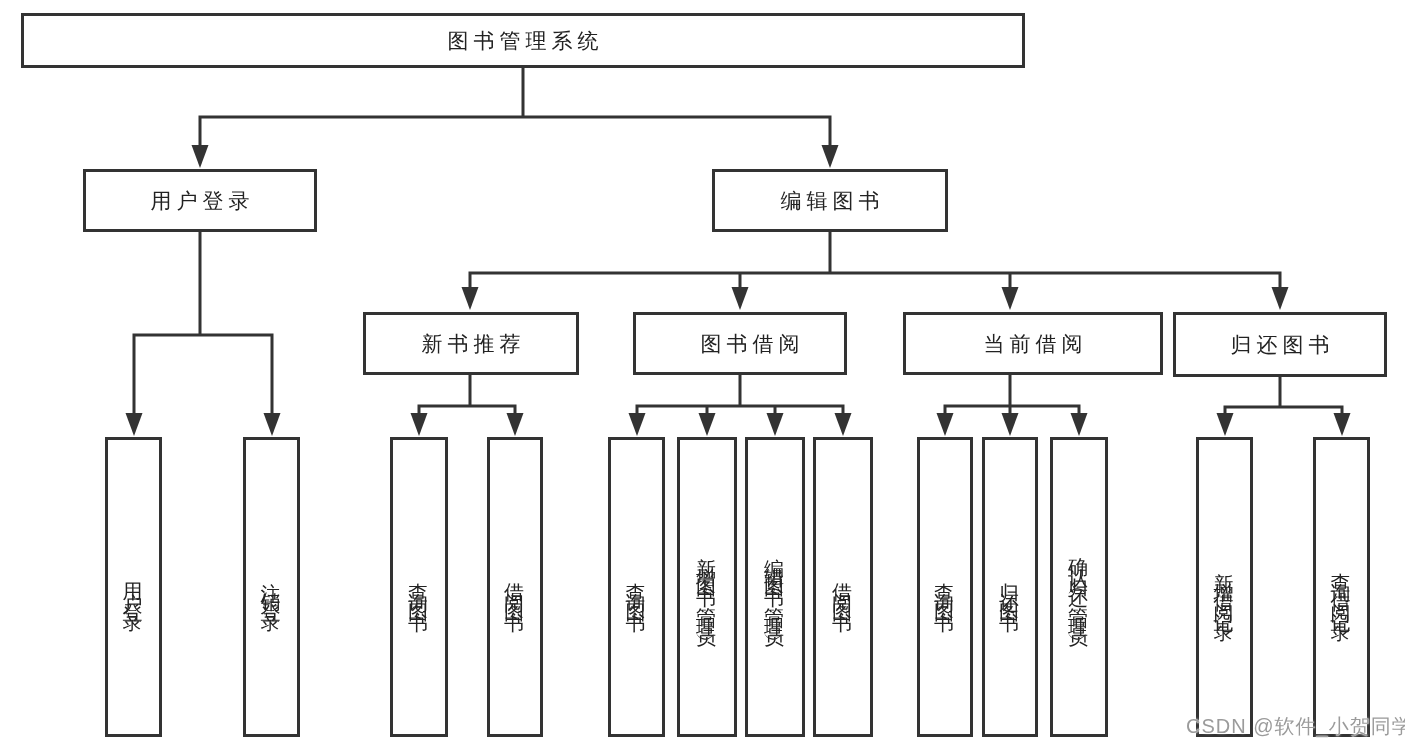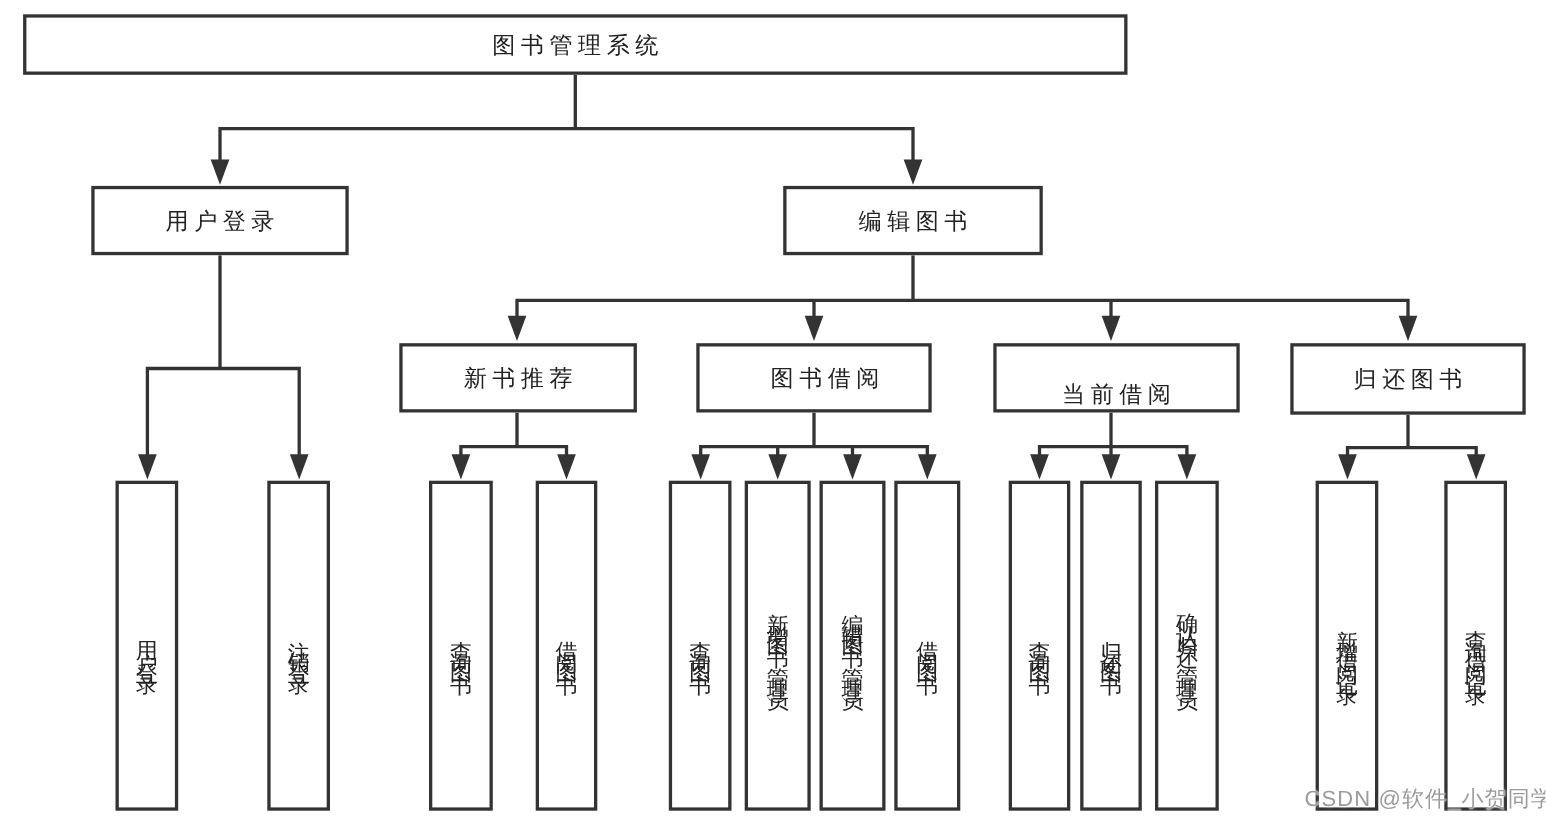--- a/index.html
+++ b/index.html
@@ -40,21 +40,21 @@
     text-indent: 0;
     white-space: nowrap;
   }
 
   
   .n-root            { left: 21px;   top: 13px;  width: 1004px; height: 55px; }
   .n-user-login      { left: 83px;   top: 169px; width: 234px;  height: 63px; }
   .n-book-mgmt       { left: 712px;  top: 169px; width: 236px;  height: 63px; }
   .n-new-books       { left: 363px;  top: 312px; width: 216px;  height: 63px; }
   .n-book-borrow     { left: 633px;  top: 312px; width: 214px;  height: 63px; padding-left: 20px; }
-  .n-current-borrow  { left: 903px;  top: 312px; width: 224px;  height: 63px; align-items: flex-end; }
+  .n-current-borrow  { left: 903px;  top: 312px; width: 260px;  height: 63px; }
   .n-borrow-records  { left: 1173px; top: 312px; width: 214px;  height: 65px; }
 
   .v-user-login          { left: 105px;  width: 57px; }
   .v-logout              { left: 243px;  width: 57px; }
   .v-query-books-1       { left: 390px;  width: 58px; }
   .v-borrow-books-1      { left: 487px;  width: 56px; }
   .v-query-books-2       { left: 608px;  width: 57px; }
   .v-add-books           { left: 677px;  width: 60px; }
   .v-edit-books          { left: 745px;  width: 60px; }
   .v-borrow-books-2      { left: 813px;  width: 60px; }

